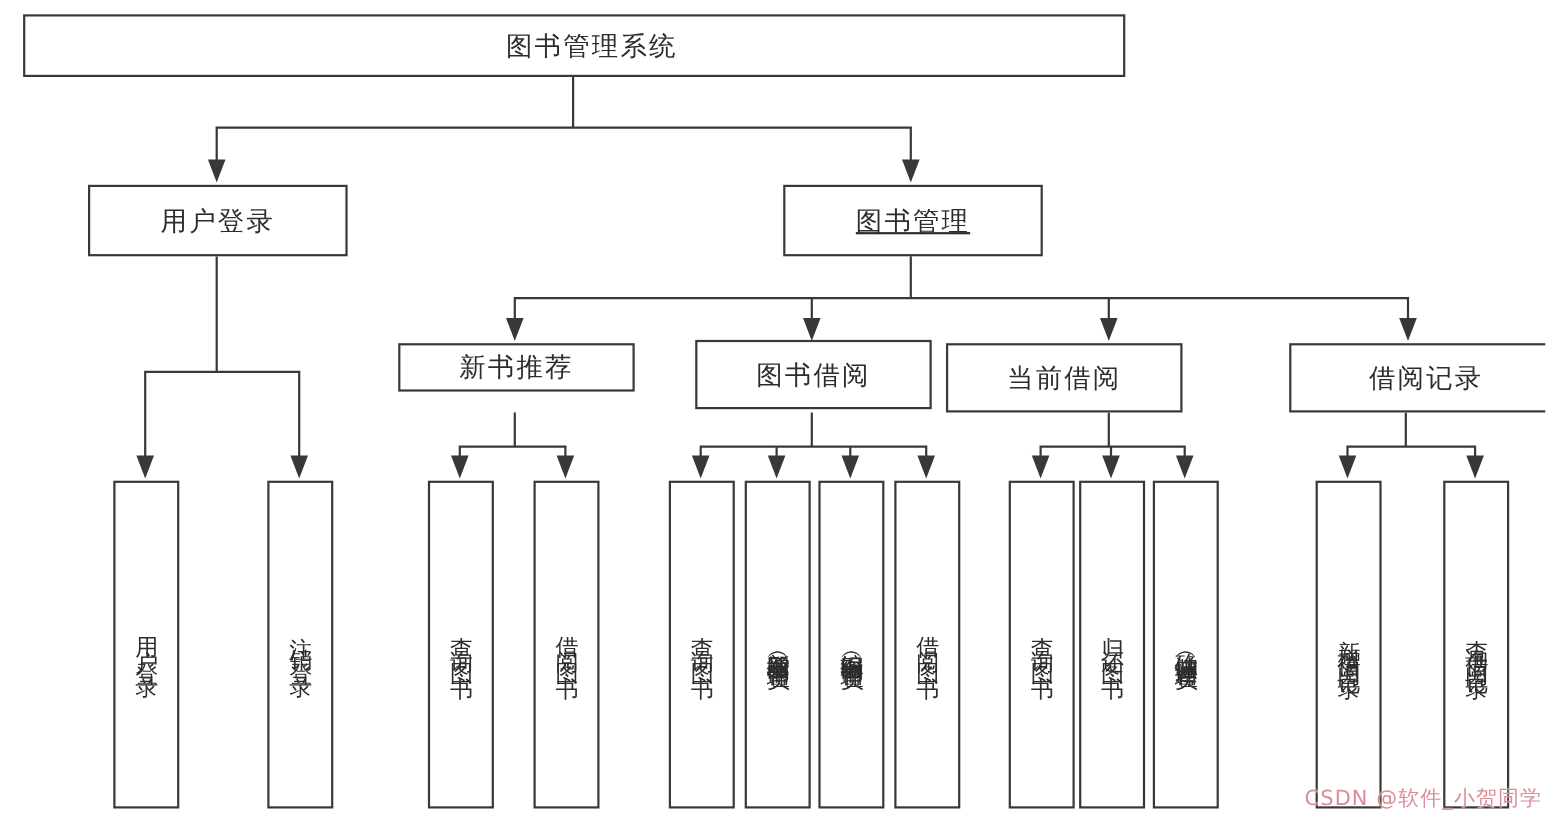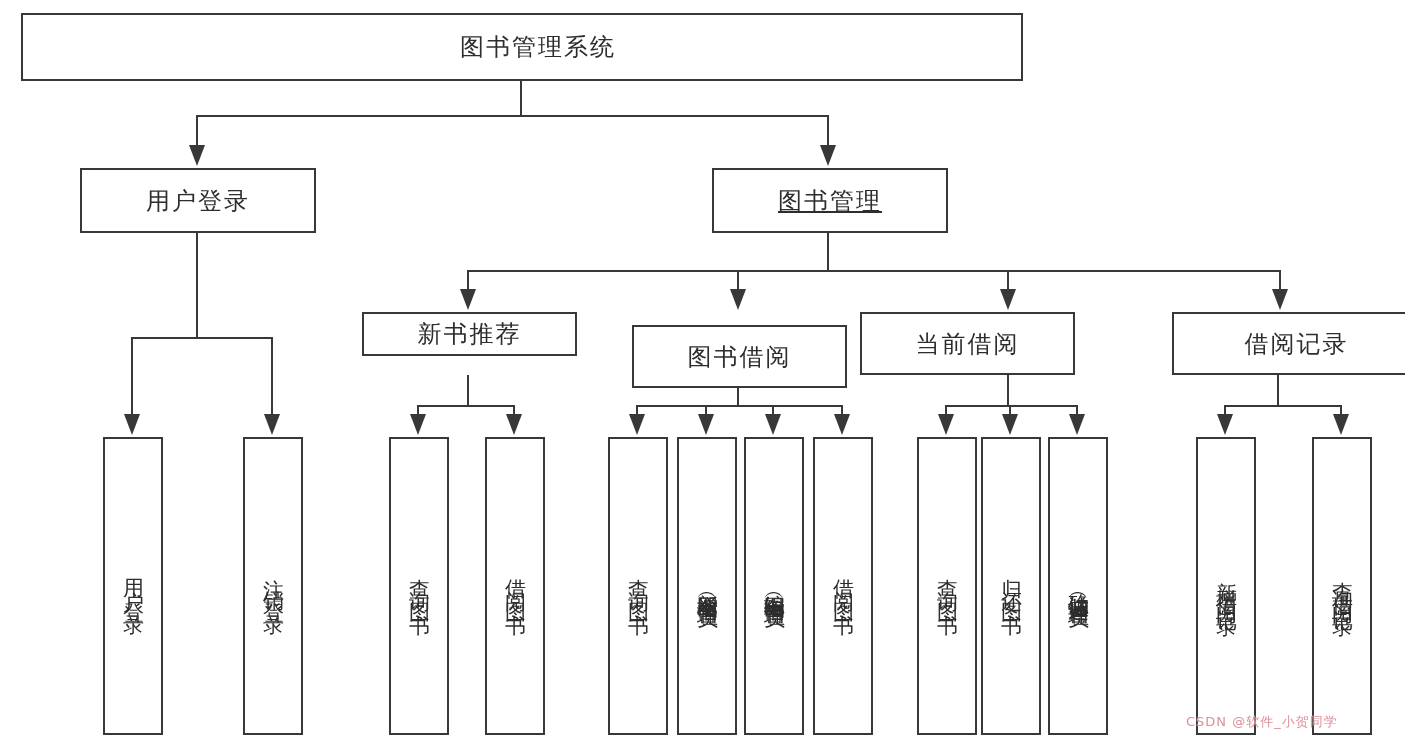--- a/index.html
+++ b/index.html
@@ -20,21 +20,21 @@
     font-size:21px;line-height:1;white-space:nowrap;
   }
   .v4{letter-spacing:12px;}
   .v6{letter-spacing:7px;}
   .v9{letter-spacing:2px;}
   .connectors{position:absolute;left:0;top:0;pointer-events:none;}
   .connectors path{stroke:#383838;stroke-width:2;fill:none;}
   .connectors polygon{fill:#383838;stroke:none;}
   .watermark{
     position:absolute;left:1186px;top:713px;z-index:5;
-    font-size:13px;color:#dd8d97;letter-spacing:1px;white-space:nowrap;
+    font-size:19px;color:#dd8d97;letter-spacing:1px;white-space:nowrap;
     text-shadow:0 0 2px rgba(255,255,255,.8);
   }
 </style>
 </head>
 <body>
 
 <div class="stage">
 
   <svg class="connectors" width="1405" height="747" viewBox="0 0 1405 747" aria-hidden="true">
     <g>
@@ -72,35 +72,35 @@
       <polygon points="1002,414 1018,414 1010,435"></polygon>
       <polygon points="1069,414 1085,414 1077,435"></polygon>
     </g>
     <g>
       <path d="M1278 375 V406 M1224 406 H1342 M1225 406 V416 M1341 406 V416"></path>
       <polygon points="1217,414 1233,414 1225,435"></polygon>
       <polygon points="1333,414 1349,414 1341,435"></polygon>
     </g>
   </svg>
 
-  <div class="box" style="left:21px;top:13px;width:1002px;height:68px;padding-left:32px;">
+  <div class="box" style="left:21px;top:13px;width:1002px;height:57px;padding-left:32px;">
     <span class="hlabel">图书管理系统</span>
   </div>
 
   <div class="box" style="left:80px;top:168px;width:236px;height:65px;">
     <span class="hlabel">用户登录</span>
   </div>
   <div class="box" style="left:712px;top:168px;width:236px;height:65px;text-decoration:underline;">
     <span class="hlabel">图书管理</span>
   </div>
 
   <div class="box" style="left:362px;top:312px;width:215px;height:44px;">
     <span class="hlabel">新书推荐</span>
   </div>
-  <div class="box" style="left:632px;top:325px;width:215px;height:63px;">
+  <div class="box" style="left:632px;top:309px;width:215px;height:63px;">
     <span class="hlabel">图书借阅</span>
   </div>
   <div class="box" style="left:860px;top:312px;width:215px;height:63px;">
     <span class="hlabel">当前借阅</span>
   </div>
   <div class="box" style="left:1172px;top:312px;width:249px;height:63px;">
     <span class="hlabel">借阅记录</span>
   </div>
 
   <div class="box" style="left:103px;top:437px;width:60px;height:298px;">

